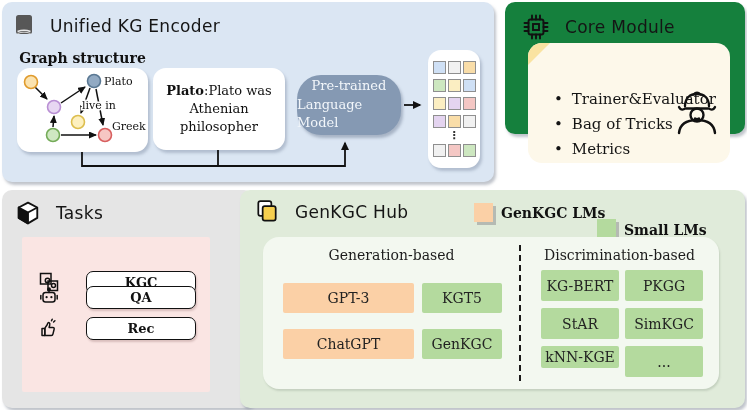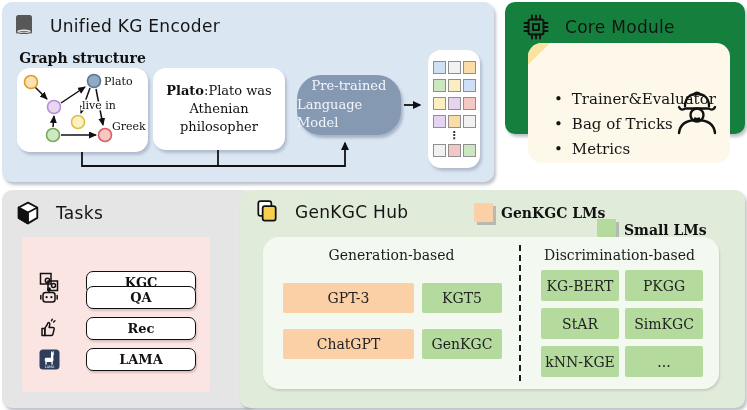--- a/index.html
+++ b/index.html
@@ -256,40 +256,20 @@
             <path d="M3,10.5 h2.8 v7 H3 z"></path>
             <path d="M5.8,11.5 c0,-3 2.2,-3 2.8,-5.8 q0.3,-1.4 1.5,-1 q1.1,0.5 0.6,2.4 l-0.6,2.4 h3.8 q1.6,0 1.2,1.8 l-1.1,4.6 q-0.3,1.6 -1.7,1.6 H5.8 z"></path>
             <path d="M12.5,2.8 l0.7,-1.6 M14.6,4 l1.3,-1.2"></path>
           </svg>
         </span>
         <span class="task-btn">
             <span>Rec</span>
           </span>
       </div>
 
-      <div class="task-row" style="top:110px;">
-        <span class="task-icon">
-          <svg width="21" height="21" viewBox="0 0 21 21">
-            <rect x="0.5" y="0.5" width="20" height="20" rx="3.5" fill="#2e3f5c"></rect>
-            <g fill="#fff">
-              <rect x="12" y="3.2" width="2.8" height="3" rx="0.8"></rect>
-              <rect x="12.1" y="2" width="0.9" height="1.8" rx="0.4"></rect>
-              <rect x="13.9" y="2" width="0.9" height="1.8" rx="0.4"></rect>
-              <rect x="12" y="5.5" width="2.3" height="5"></rect>
-              <rect x="5.8" y="8.8" width="8.5" height="4.2" rx="1.4"></rect>
-              <rect x="6.4" y="12.6" width="1.3" height="3"></rect>
-              <rect x="12.4" y="12.6" width="1.3" height="3"></rect>
-              <text x="10.5" y="19" text-anchor="middle" font-family="DejaVu Sans, sans-serif" font-size="3.4">LAMA</text>
-            </g>
-          </svg>
-        </span>
-        <span class="task-btn">
-            <span>LAMA</span>
-          </span>
-      </div>
 
     </div>
   </section>
 
   <section class="panel hub">
     <div class="panel-title" style="left:15px;top:9px;">
       <span>
         <svg width="24" height="25" viewBox="0 0 22 23" stroke="#111" stroke-width="1.6" stroke-linejoin="round">
           <rect x="3" y="2" width="12" height="13.5" rx="2" fill="#fff"></rect>
           <rect x="7" y="6.5" width="12" height="13.5" rx="2" fill="#f6cf4f"></rect>
@@ -330,21 +310,21 @@
         </div>
       <div class="chip chip-small" style="left:362px;top:33px;width:78px;height:31px;">
           <span>PKGG</span>
         </div>
       <div class="chip chip-small" style="left:278px;top:71px;width:78px;height:31px;">
           <span>StAR</span>
         </div>
       <div class="chip chip-small" style="left:362px;top:71px;width:78px;height:31px;">
           <span>SimKGC</span>
         </div>
-      <div class="chip chip-small" style="left:278px;top:109px;width:78px;height:31px;">
+      <div class="chip chip-small" style="left:278px;top:109px;width:78px;height:22px;">
           <span>kNN-KGE</span>
         </div>
       <div class="chip chip-small" style="left:362px;top:109px;width:78px;height:31px;">
           <span>...</span>
         </div>
     </div>
   </section>
 
 </div>
 

